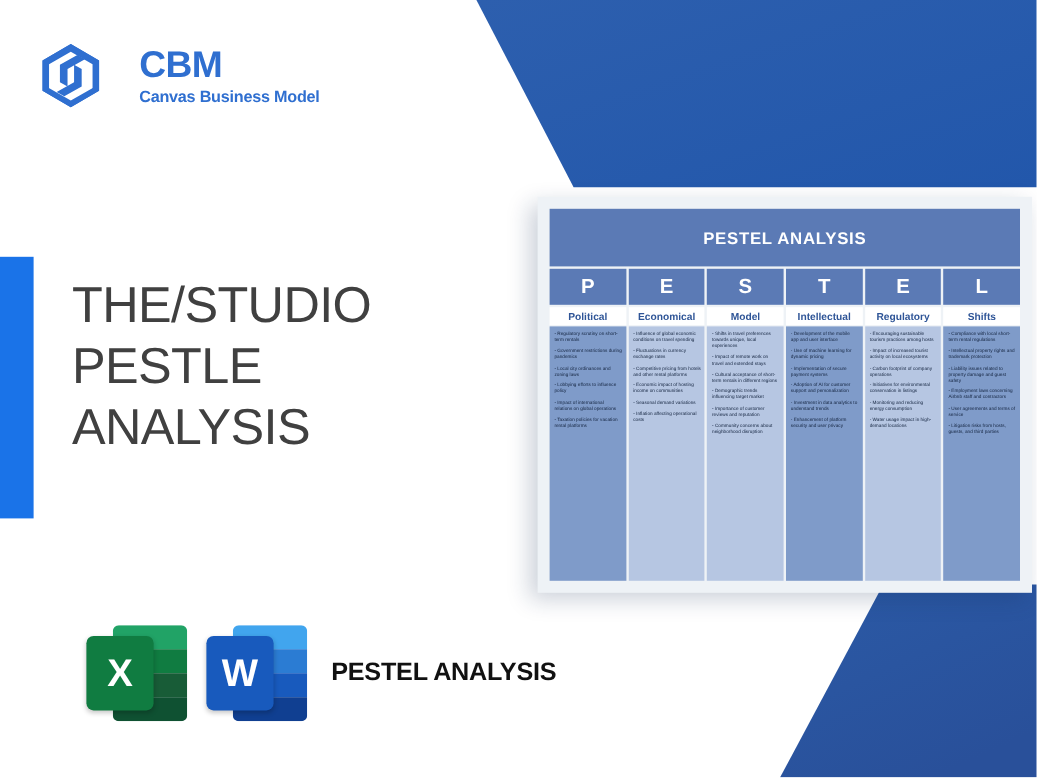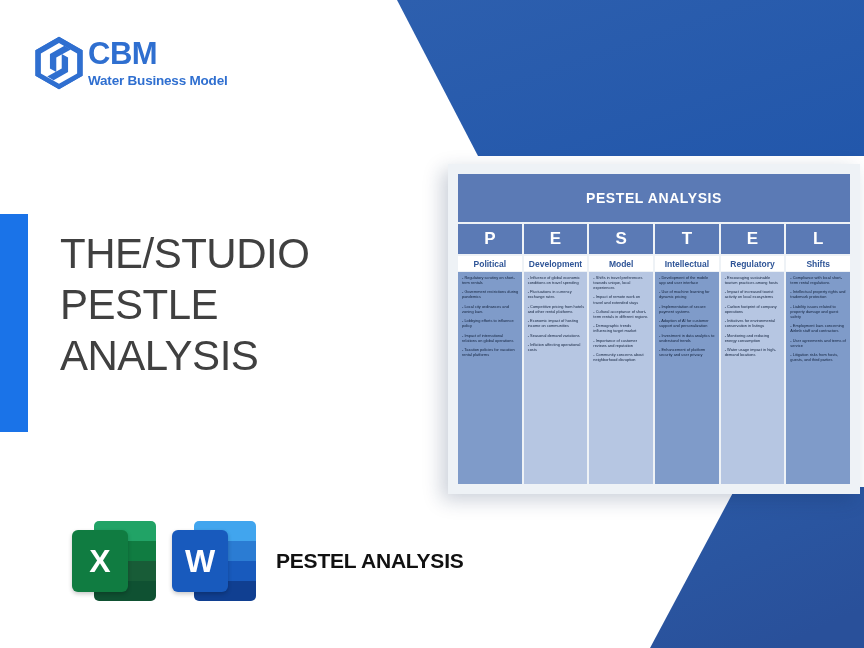--- a/index.html
+++ b/index.html
@@ -40,21 +40,21 @@
     background: #1a73e8;
   }
 
   
   .logo-block {
     position: absolute;
     left: 30px;
     top: 34px;
     display: flex;
     align-items: center;
-    gap: 0;
+    gap: 28px;
   }
   .logo-mark {
     width: 58px;
     height: 58px;
     flex: 0 0 58px;
   }
   .logo-text {
     display: flex;
     flex-direction: column;
     justify-content: center;
@@ -257,21 +257,21 @@
       </g>
       <g fill="#2f6fd0">
         <path d="M22 22 L38 13 L45 17 L29 26 L29 42 L22 38 Z"></path>
         <path d="M42 42 L26 51 L19 47 L35 38 L35 22 L42 26 Z"></path>
       </g>
       <path d="M32 3 L58 18 L58 46 L32 61 L6 46 L6 18 Z
                M32 9 L11 21 L11 43 L32 55 L53 43 L53 21 Z" fill="#2f6fd0" fill-rule="evenodd"></path>
     </svg>
     <div class="logo-text">
       <div class="logo-title">CBM</div>
-      <div class="logo-sub">Water Business Model</div>
+      <div class="logo-sub">Canvas Business Model</div>
     </div>
   </div>
 
   <div class="headline">THE/STUDIO PESTLE ANALYSIS</div>
 
   <div class="filetypes">
     <div class="ft-icon xl">
       <div class="ft-body">
         <span class="band b1"></span>
           <span class="band b2"></span>
@@ -297,21 +297,21 @@
     <div class="letter-row">
         <div class="letter-cell">P</div>
         <div class="letter-cell">E</div>
         <div class="letter-cell">S</div>
         <div class="letter-cell">T</div>
         <div class="letter-cell">E</div>
         <div class="letter-cell">L</div>
       </div>
     <div class="name-row">
         <div class="name-cell">Political</div>
-        <div class="name-cell">Development</div>
+        <div class="name-cell">Economical</div>
         <div class="name-cell">Model</div>
         <div class="name-cell">Intellectual</div>
         <div class="name-cell">Regulatory</div>
         <div class="name-cell">Shifts</div>
       </div>
     <div class="body-row">
         <div class="body-cell dark">
           <div class="bullet">- Regulatory scrutiny on short-term rentals</div>
           <div class="bullet">- Government restrictions during pandemics</div>
           <div class="bullet">- Local city ordinances and zoning laws</div>

